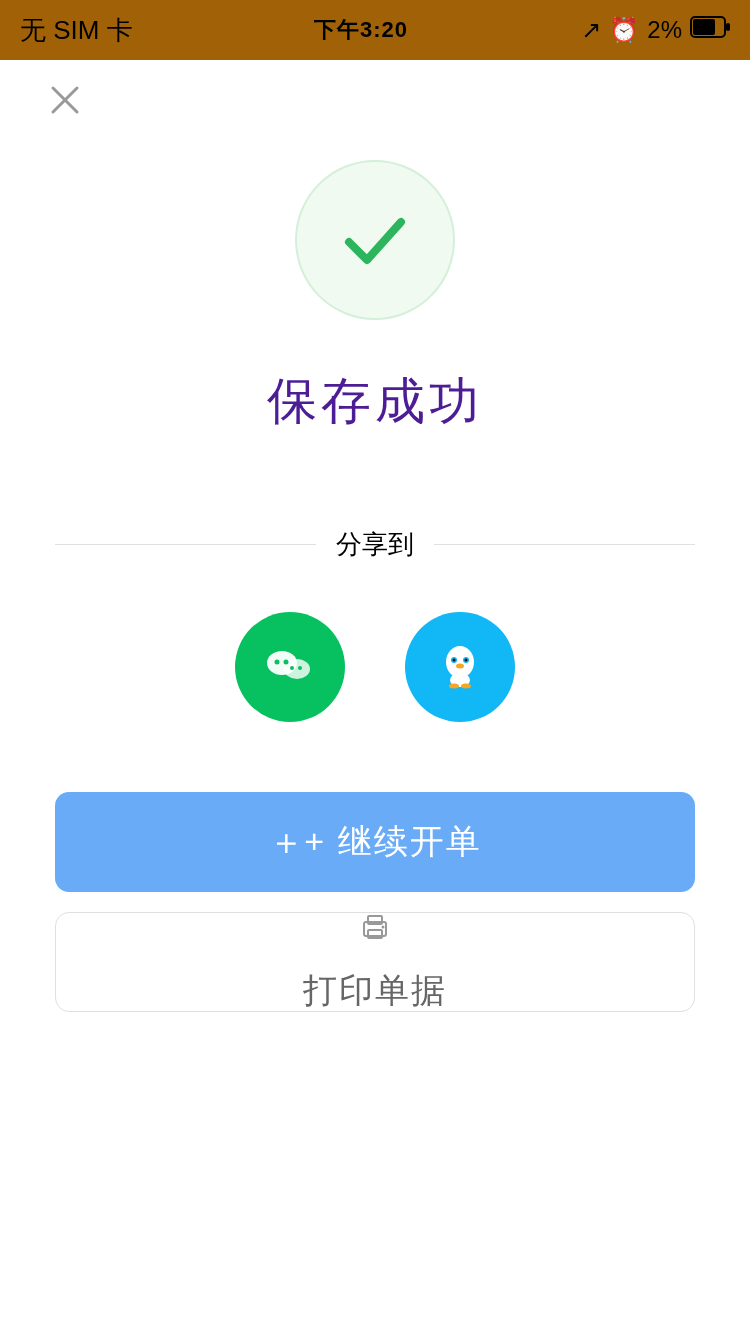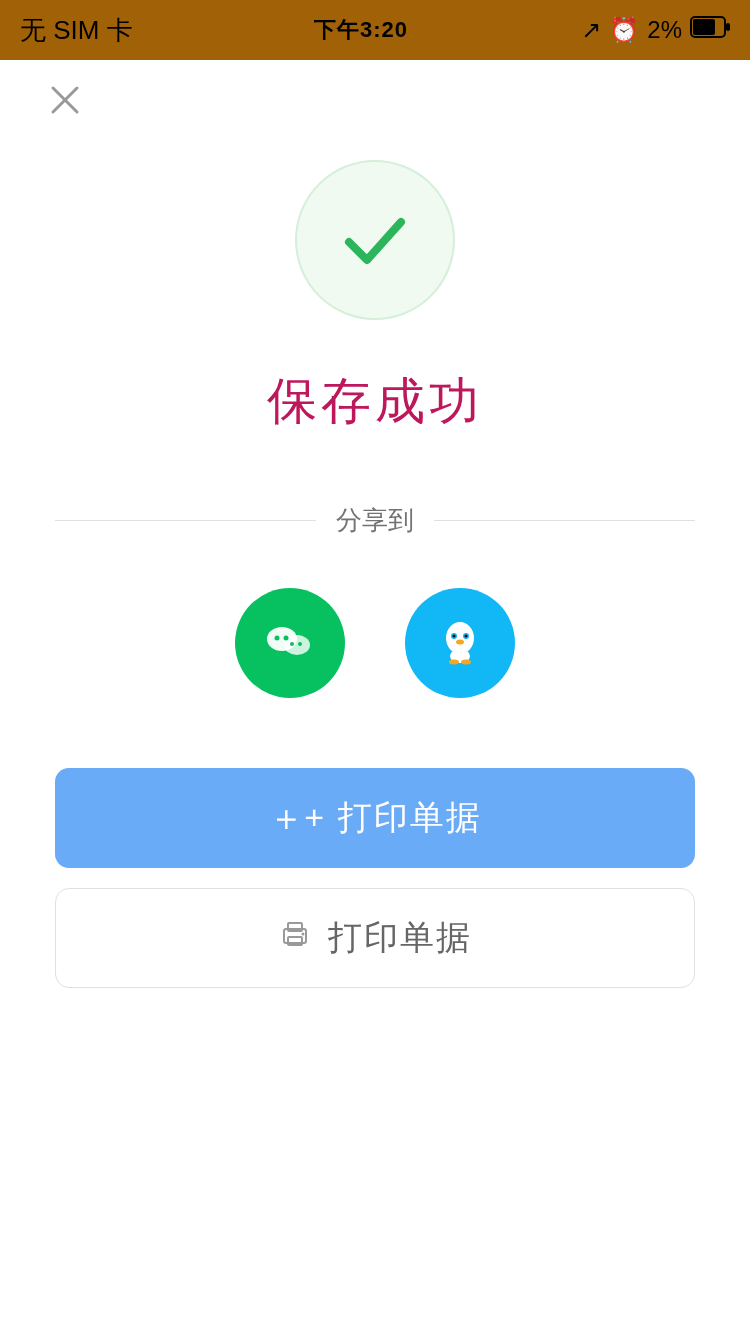--- a/index.html
+++ b/index.html
@@ -90,43 +90,43 @@
 
     .success-circle svg {
       width: 80px;
       height: 80px;
     }
 
     
     .success-title {
       font-size: 50px;
       font-weight: 500;
-      color: #be185d;
-      margin-bottom: 68px;
+      color: #4c1d95;
+      margin-bottom: 92px;
       letter-spacing: 4px;
     }
 
     
     .share-divider {
       width: 640px;
       display: flex;
       align-items: center;
       gap: 20px;
       margin-bottom: 50px;
     }
 
     .divider-line {
       flex: 1;
       height: 1px;
       background: #e0e0e0;
     }
 
     .share-label {
       font-size: 26px;
-      color: #737373;
+      color: #000000;
       white-space: nowrap;
     }
 
     
     .share-icons {
       display: flex;
       gap: 60px;
       margin-bottom: 70px;
     }
 
@@ -180,20 +180,21 @@
       border: 1px solid #e0e0e0;
       border-radius: 14px;
       font-size: 34px;
       color: #666;
       display: flex;
       align-items: center;
       justify-content: center;
       gap: 16px;
       cursor: pointer;
       letter-spacing: 2px;
+      flex-direction: column;
     }
 
     .btn-icon {
       font-size: 34px;
       color: #999;
     }
 
     .btn-primary .btn-icon {
       color: white;
       font-size: 36px;
@@ -284,21 +285,21 @@
         <ellipse cx="25" cy="50" rx="5" ry="2.5" fill="#f5a623"></ellipse>
         <ellipse cx="37" cy="50" rx="5" ry="2.5" fill="#f5a623"></ellipse>
       </svg>
     </div>
   </div>
 
   <div class="action-buttons">
 
     <button class="btn-primary">
       <span class="btn-icon">＋</span>
-      <span style="margin-left:-18px">+ 打印单据</span>
+      <span style="margin-left:-18px">+ 继续开单</span>
     </button>
 
     <button class="btn-secondary">
       <span class="btn-icon">
         <svg width="34" height="34" viewBox="0 0 34 34" fill="none" xmlns="http://www.w3.org/2000/svg">
           <rect x="6" y="12" width="22" height="14" rx="2" stroke="#999" stroke-width="2" fill="none"></rect>
           <rect x="10" y="6" width="14" height="8" rx="1" stroke="#999" stroke-width="2" fill="none"></rect>
           <rect x="10" y="20" width="14" height="8" rx="1" stroke="#999" stroke-width="2" fill="none"></rect>
           <circle cx="25" cy="17" r="1.5" fill="#999"></circle>
         </svg>

